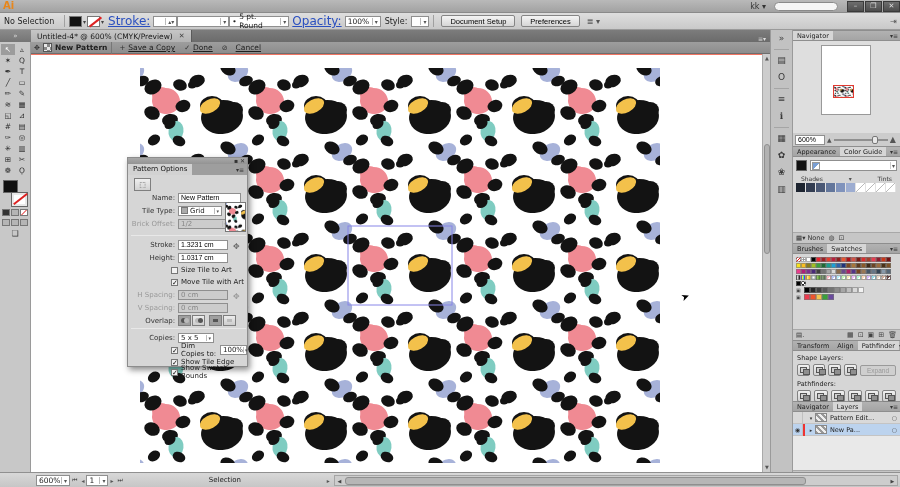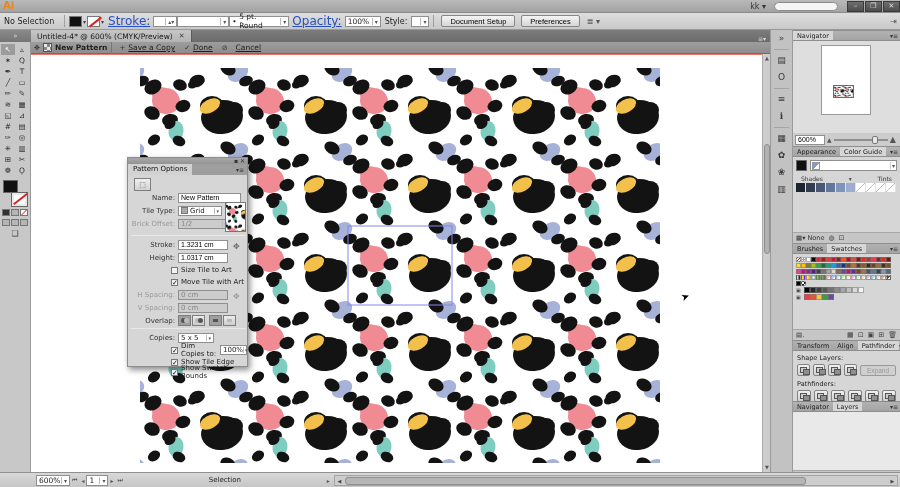--- a/index.html
+++ b/index.html
@@ -704,20 +704,38 @@
         </div>
       </div>
   </div>
 
   <div class="ptabbar">
     <div class="ptab">Navigator</div>
     <div class="ptab active">Layers</div>
     <div class="pmenu">▾≡</div>
   </div>
   <div id="ly-body">
+    <div id="ly-rows">
+        <div class="lyrow">
+          <span class="ly-eye"></span>
+          <span style="width: 4px;"></span>
+          <span class="ly-exp">▾</span>
+          <span class="ly-thumb"></span>
+          <span>Pattern Edit...</span>
+          <span class="ly-target">○</span>
+        </div>
+        <div class="lyrow sel">
+          <span class="ly-eye">◉</span>
+          <span class="ly-colorbar"></span>
+          <span class="ly-exp">▸</span>
+          <span class="ly-thumb"></span>
+          <span>New Pa...</span>
+          <span class="ly-target">○</span>
+        </div>
+      </div>
     <div id="ly-foot">
       <span>○</span>
       <span>◨</span>
       <span>⊕</span>
       <span>▣</span>
       <span>🗑</span>
     </div>
   </div>
 </div>
 

